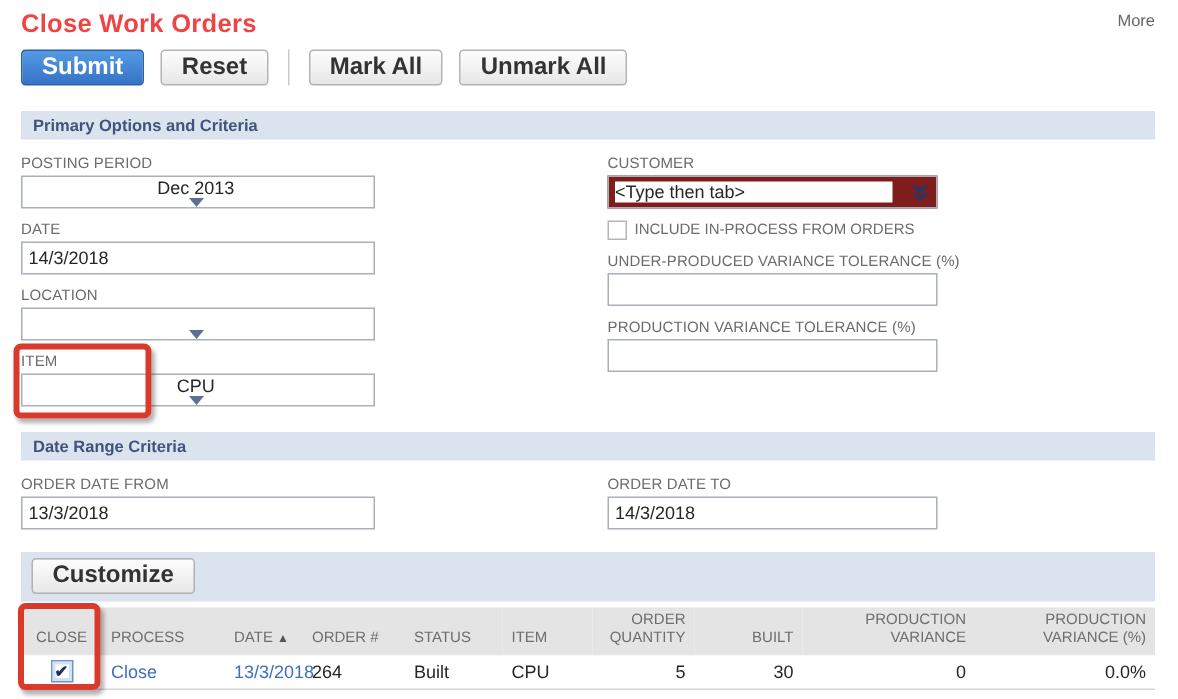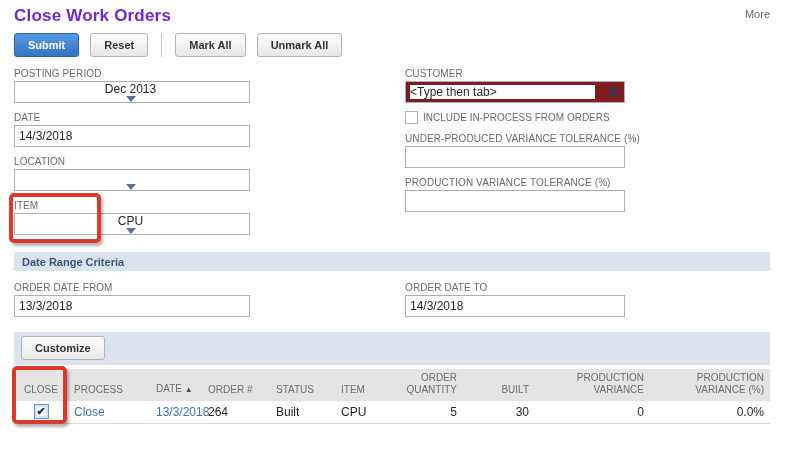--- a/index.html
+++ b/index.html
@@ -7,28 +7,28 @@
   body {
     width:785px; height:466px; overflow:hidden;
     font-family:"Liberation Sans", sans-serif;
     color:#262626;
   }
   .page { padding:6px 15px 0 14px; position:relative; }
   .content { width:756px; }
 
   
   .title-row { display:flex; justify-content:space-between; align-items:flex-start; width:756px; }
-  .page-title { font-size:17px; font-weight:bold; color:#6d28d9; letter-spacing:0.2px; }
+  .page-title { font-size:17px; font-weight:bold; color:#ef4444; letter-spacing:0.2px; }
   .more-link { font-size:11px; color:#666; text-decoration:none; margin-top:2px; cursor:pointer; }
 
   
   .btn-row { display:flex; align-items:center; gap:11px; margin-top:7px; }
   .btn {
     font-family:"Liberation Sans", sans-serif;
-    font-size:11px; font-weight:bold; color:#333;
+    font-size:16px; font-weight:bold; color:#333;
     background:linear-gradient(#fdfdfd,#e7e7e7);
     border:1px solid #b3b3b3; border-radius:3px;
     padding:4px 13px; cursor:pointer; line-height:14px;
   }
   .btn-primary {
     color:#fff;
     background:linear-gradient(#559ae2,#3673c6);
     border:1px solid #2a61a8;
   }
   .btn-sep { width:1px; height:24px; background:#c9c9c9; margin:0 2px; }
@@ -126,20 +126,21 @@
     </div>
 
     <div class="btn-row">
       <button class="btn btn-primary">Submit</button>
       <button class="btn">Reset</button>
       <div class="btn-sep"></div>
       <button class="btn">Mark All</button>
       <button class="btn">Unmark All</button>
     </div>
 
+    <div class="section-bar">Primary Options and Criteria</div>
 
     <div class="form-grid">
       <div>
         <div class="field">
           <span class="field-label">POSTING PERIOD</span>
           <div class="selbox">
             <span class="selval">Dec 2013</span>
             <span class="tri-down"></span>
           </div>
         </div>

